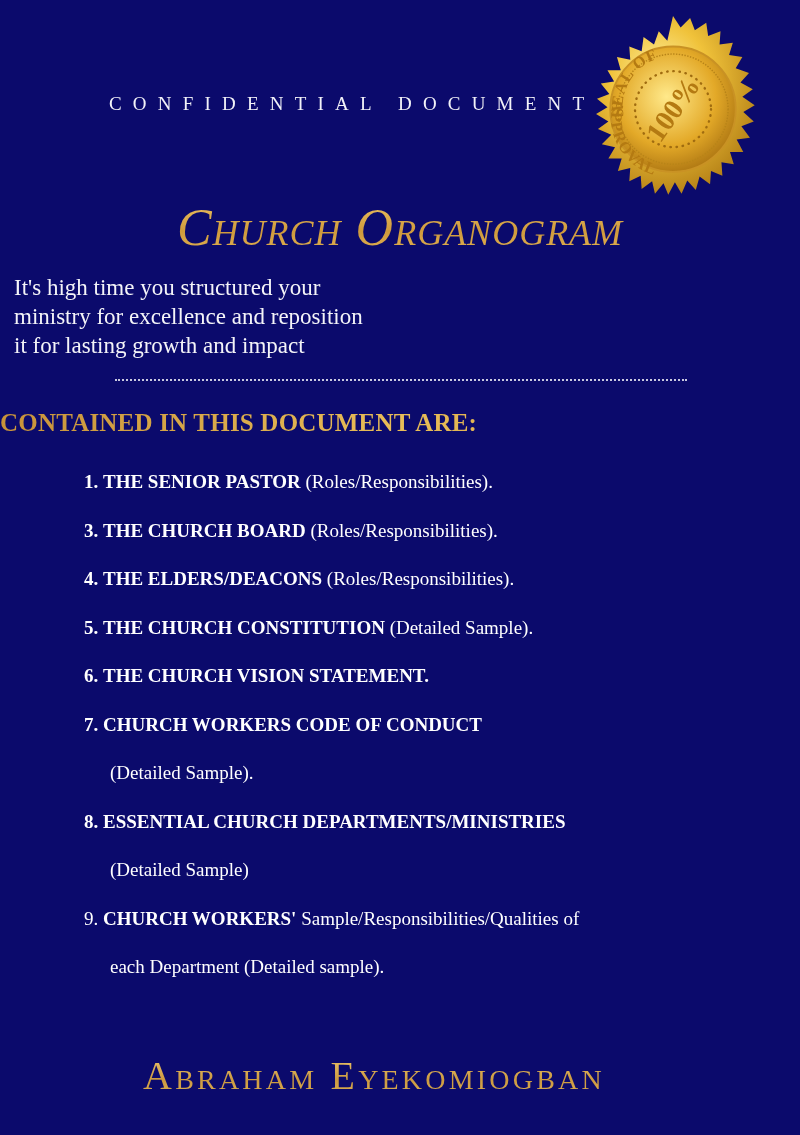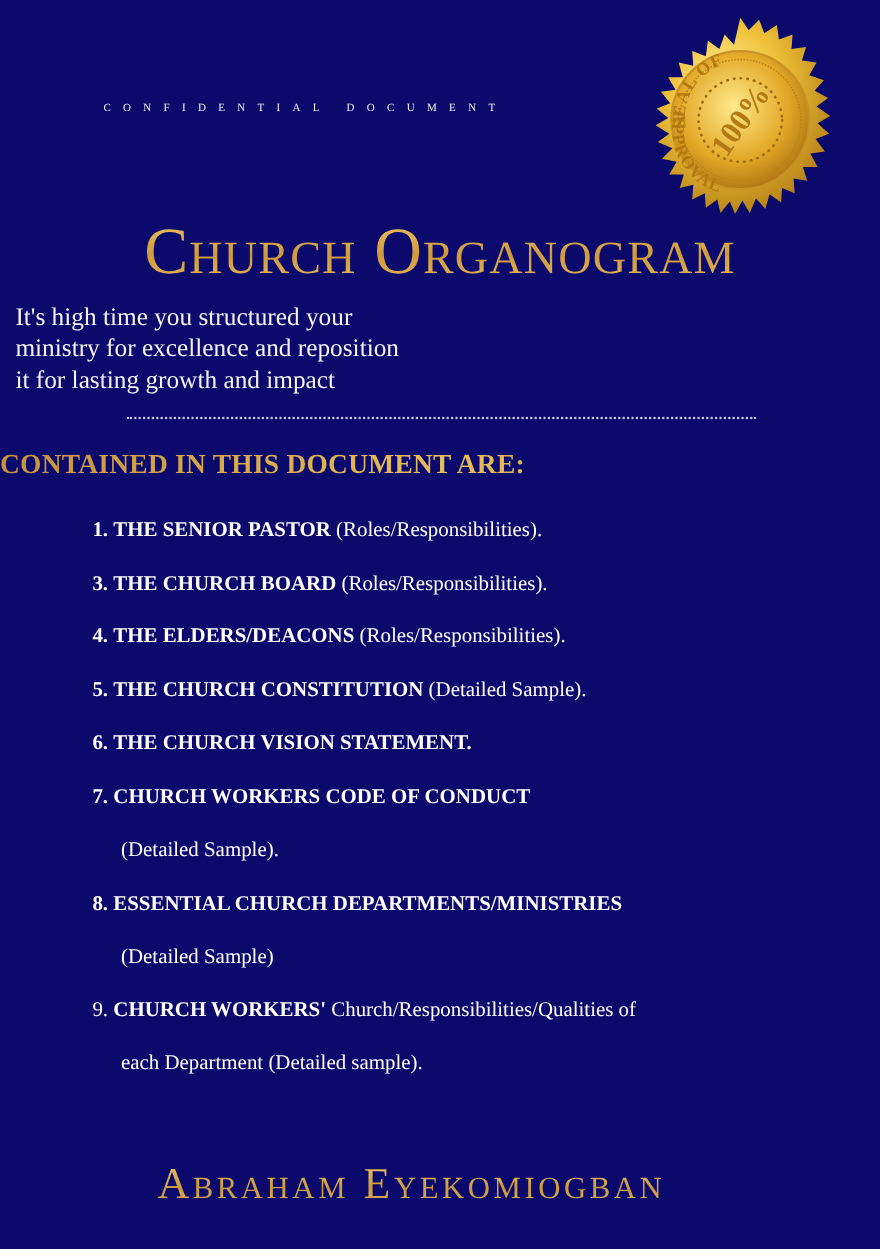--- a/index.html
+++ b/index.html
@@ -4,38 +4,39 @@
 <style>
   html, body { margin: 0; padding: 0; }
   body {
     width: 800px; height: 1135px;
     background: #0b0a6c;
     position: relative; overflow: hidden;
     font-family: "Liberation Serif", "DejaVu Serif", serif;
     color: #ffffff;
   }
   .confidential {
-    position: absolute; left: 94px; top: 93px;
-    font-size: 10px; letter-spacing: 11.2px;
+    position: absolute; left: 109px; top: 93px;
+    font-size: 19px; letter-spacing: 11.2px;
     color: #f2f2f8; white-space: nowrap;
   }
   .seal {
     position: absolute; left: 578px; top: 14px;
     width: 190px; height: 196px;
   }
   .title {
     position: absolute; left: 0; width: 800px; top: 196px;
     text-align: center;
-    font-size: 60px; letter-spacing: 1px;
+    font-size: 52px; letter-spacing: 1px;
     font-variant: small-caps;
     color: #d9a74a;
     background: linear-gradient(180deg, #f0c768 0%, #cf9a3c 55%, #e6b85a 100%);
     -webkit-background-clip: text; background-clip: text;
     -webkit-text-fill-color: transparent;
     line-height: 64px;
+    font-style: italic;
   }
   .subtitle {
     position: absolute; left: 0; width: 800px; top: 273px;
     font-size: 23px; line-height: 29px;
     color: #f4f4f8;
     margin-left: 14px;
   }
   .subtitle span { display: block; }
   .divider {
     position: absolute; left: 115px; top: 379px; width: 572px; height: 0;
@@ -141,20 +142,20 @@
   </div>
   <div class="item">
     <span class="b">8.</span>
     <span class="b">ESSENTIAL CHURCH DEPARTMENTS/MINISTRIES</span>
   </div>
   <div class="item">
     <span class="cont">(Detailed Sample)</span>
   </div>
   <div class="item">
     <span>9.</span>
-    <span class="b">CHURCH WORKERS'</span><span> Church/Responsibilities/Qualities of</span>
+    <span class="b">CHURCH WORKERS'</span><span> Sample/Responsibilities/Qualities of</span>
   </div>
   <div class="item">
     <span class="cont">each Department (Detailed sample).</span>
   </div>
 </div>
 
 <div class="author">Abraham Eyekomiogban</div>
 
 </body></html>

